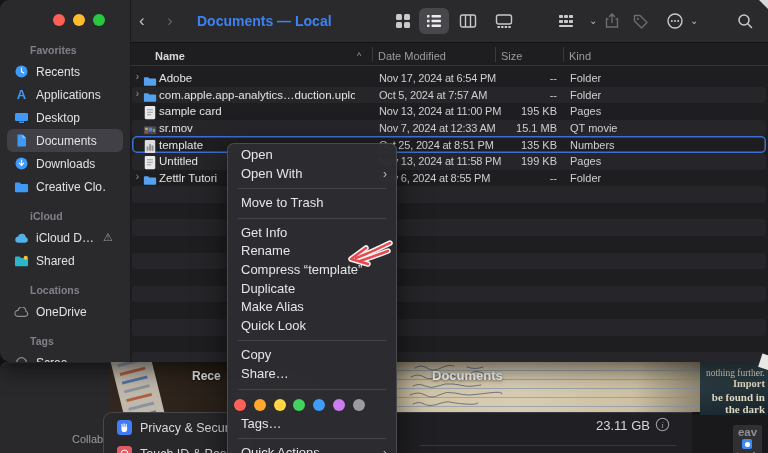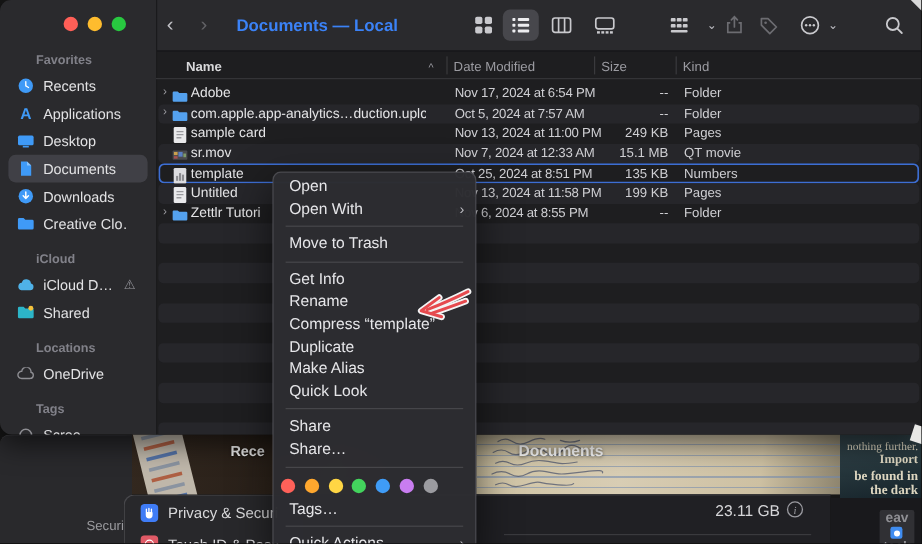--- a/index.html
+++ b/index.html
@@ -113,21 +113,21 @@
     border-top:9px solid rgba(235,235,235,.9); border-left:9px solid transparent; }
   .corner-sliver-mid { position:absolute; right:-4px; top:355px; width:12px; height:14px; background:#e8e8e6;
     transform:rotate(18deg); z-index:5; }
 </style>
 </head>
 <body>
 
 <div class="screen">
 
   <div class="bg-left-window"></div>
-  <div class="bg-left-label">Securi</div>
+  <div class="bg-left-label">Collab</div>
 
   <div class="photo-recents">
     <div class="photo-strip">
         <i></i>
         <i class="r"></i>
         <i class="b"></i>
         <i></i>
         <i class="r"></i>
         <i></i>
         <i class="b"></i>
@@ -423,21 +423,21 @@
   <div class="frow">
     <span class="c-disc"></span>
     <span class="c-icon"><svg viewBox="0 0 12 13">
                 <rect x="1.5" y=".8" width="9" height="11.4" rx="1" fill="#e9e9eb"></rect>
                 <g stroke="#9a9a9e" stroke-width=".9">
                   <path d="M3.5 4h5M3.5 6.2h5M3.5 8.4h3.5"></path>
                 </g>
               </svg></span>
     <span class="c-name">sample card</span>
     <span class="c-date">Nov 13, 2024 at 11:00 PM</span>
-    <span class="c-size">249 KB</span>
+    <span class="c-size">195 KB</span>
     <span class="c-kind">Pages</span>
   </div>
 </div>
         <div class="stripe alt" style="top: 53.8px;">
   <div class="frow">
     <span class="c-disc"></span>
     <span class="c-icon"><svg viewBox="0 0 16 12">
                 <rect x="1" y="1.5" width="14" height="9" rx="1" fill="#4a4a4e"></rect>
                 <rect x="2.2" y="3" width="3.5" height="3" fill="#caa04e"></rect>
                 <rect x="6.5" y="3" width="4" height="4.5" fill="#5a7ec2"></rect>
@@ -515,21 +515,21 @@
         <div class="m-div"></div>
         <div class="m-item"><span>Move to Trash</span></div>
         <div class="m-div"></div>
         <div class="m-item"><span>Get Info</span></div>
         <div class="m-item"><span>Rename</span></div>
         <div class="m-item"><span>Compress “template”</span></div>
         <div class="m-item"><span>Duplicate</span></div>
         <div class="m-item"><span>Make Alias</span></div>
         <div class="m-item"><span>Quick Look</span></div>
         <div class="m-div"></div>
-        <div class="m-item"><span>Share</span></div>
+        <div class="m-item"><span>Copy</span></div>
         <div class="m-item"><span>Share…</span></div>
         <div class="m-div"></div>
         <div class="m-dots">
           <span class="dot" style="background: rgb(255, 97, 89);"></span>
           <span class="dot" style="background: rgb(255, 167, 46);"></span>
           <span class="dot" style="background: rgb(255, 214, 68);"></span>
           <span class="dot" style="background: rgb(67, 212, 93);"></span>
           <span class="dot" style="background: rgb(63, 156, 247);"></span>
           <span class="dot" style="background: rgb(201, 125, 240);"></span>
           <span class="dot" style="background: rgb(155, 155, 160);"></span>

